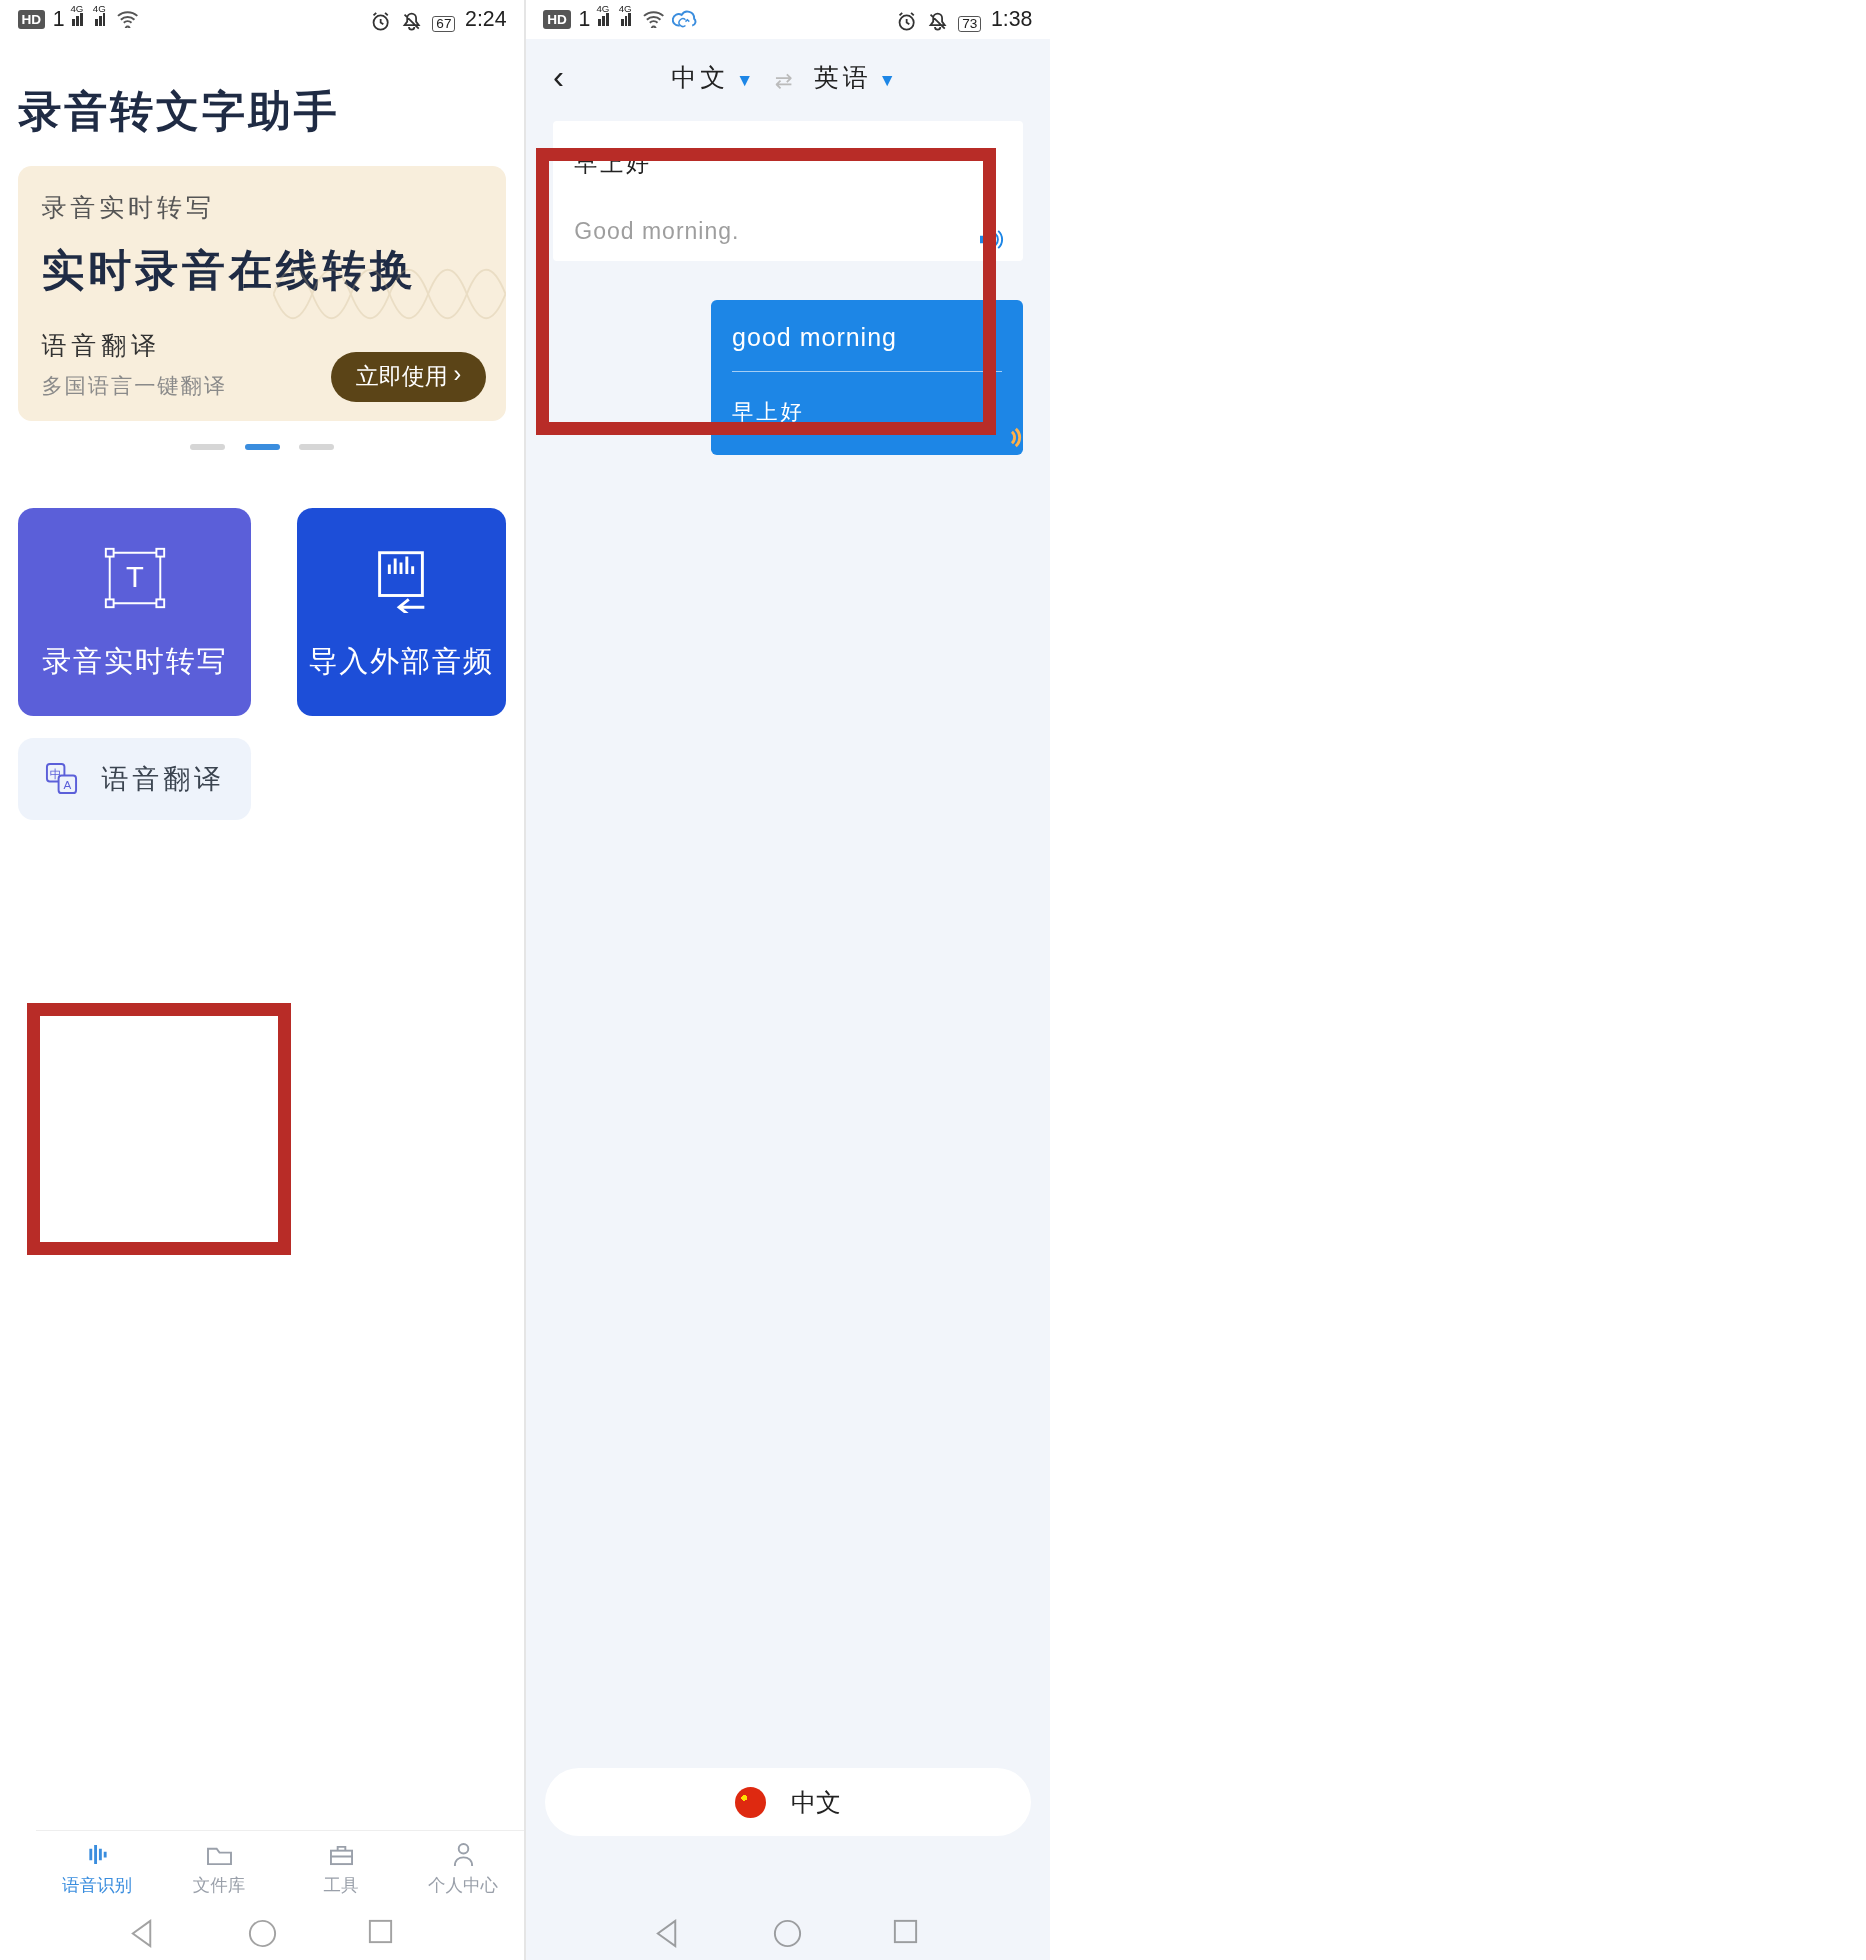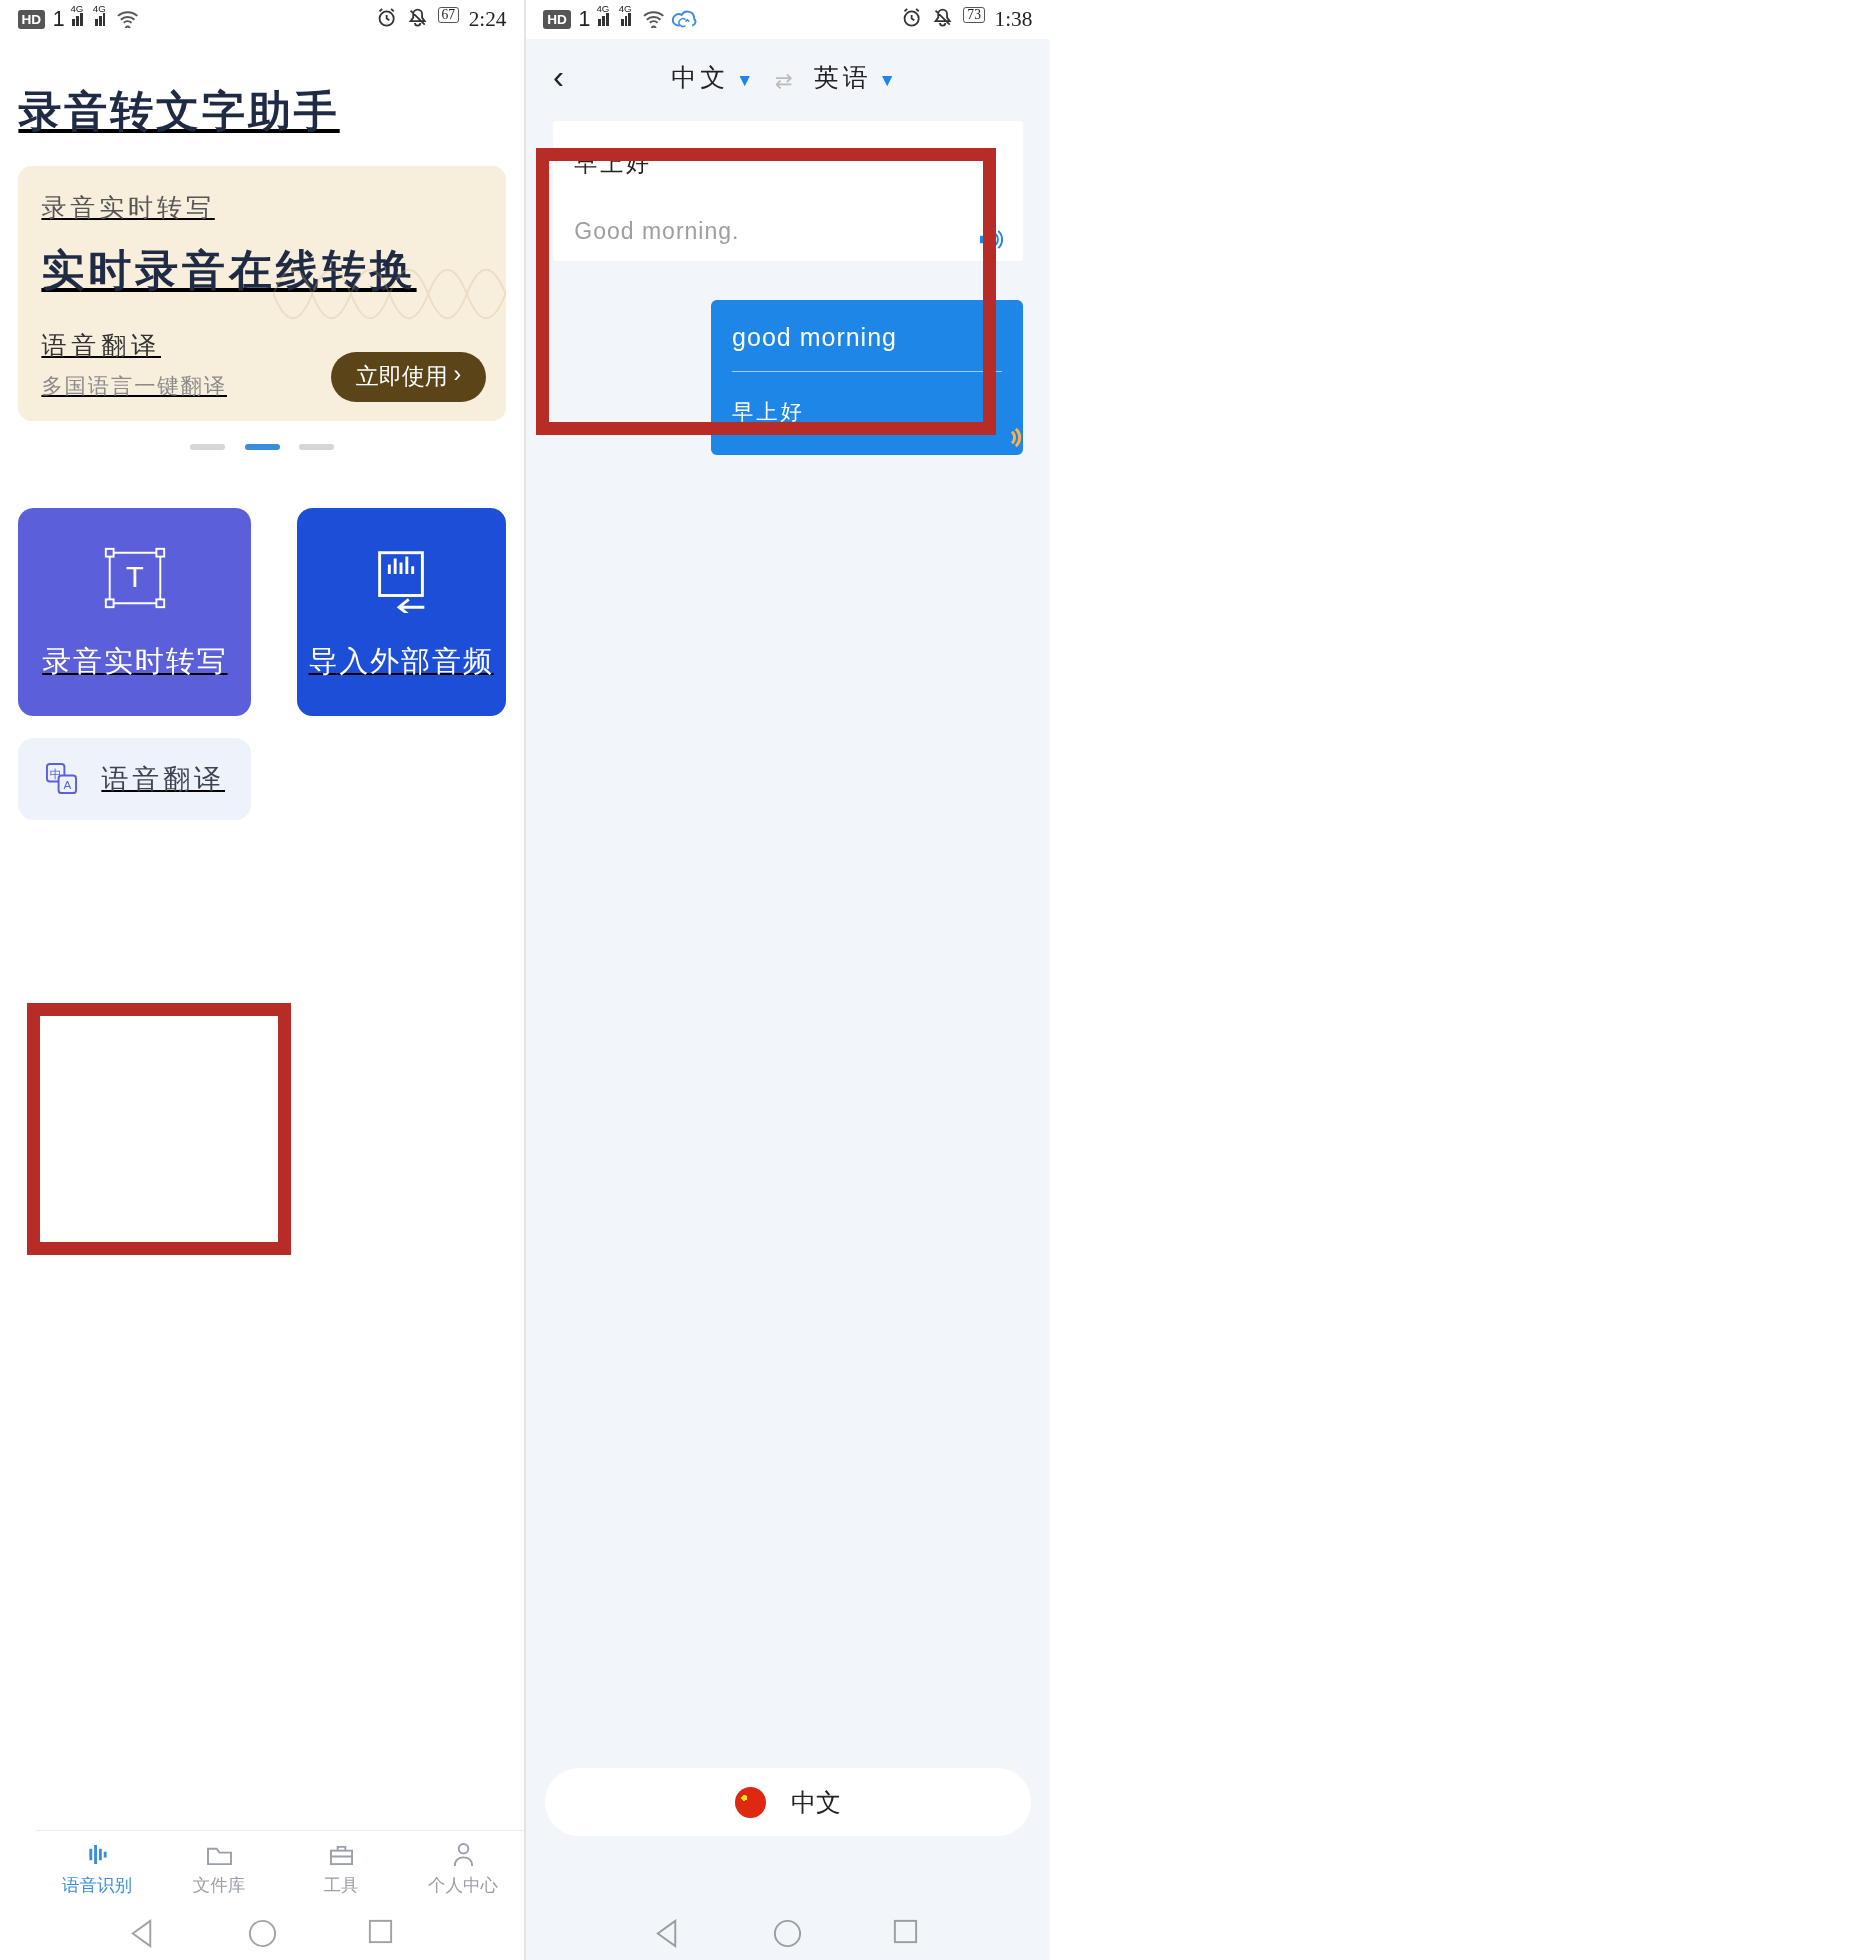--- a/index.html
+++ b/index.html
@@ -4,32 +4,32 @@
 <style>
 * { margin: 0; padding: 0; box-sizing: border-box; }
 body { font-family: -apple-system, "PingFang SC", "Microsoft YaHei", sans-serif; background: #fff; width: 1867px; height: 1960px; display: flex; }
 
 .phone-col { width: 524px; height: 100%; background: #fff; position: relative; display: flex; flex-direction: column; }
 .gap { width: 1.9px; background: #e5e5e5; }
 
 
 .status-bar { height: 39px; display: flex; align-items: center; padding: 0 17.5px; font-size: 21.3px; color: #222; }
 .sb-left { display: flex; align-items: center; gap: 7.8px; }
-.sb-right { margin-left: auto; display: flex; align-items: flex-start; gap: 9.7px; font-family: Liberation Serif, serif; }
+.sb-right { margin-left: auto; display: flex; align-items: flex-end; gap: 9.7px; }
 .hd-badge { background: #555; color: #fff; font-size: 13.6px; padding: 1.9px 3.9px; border-radius: 2.9px; font-weight: bold; }
 .sig { font-size: 10.7px; position: relative; display: inline-flex; align-items: flex-end; gap: 1px; }
 .sig .bar { width: 2.9px; background: #333; }
 .sig .bar:nth-child(1){height:4.9px;} .sig .bar:nth-child(2){height:7.8px;} .sig .bar:nth-child(3){height:10.7px;} .sig .bar:nth-child(4){height:13.6px;}
 .sig .fourg { position: absolute; top: -9.7px; left: -1.9px; font-size: 9.7px; }
 .wifi { font-size: 19.4px; }
 .batt { border: 1.9px solid #555; border-radius: 2.9px; padding: 0 2.9px; font-size: 13.6px; line-height: 13.6px; }
 .cloud { color: #3a8dde; font-size: 21.3px; }
 
 
-.left-body { flex: 1; padding: 44px 18.4px 0 18.4px; display: flex; flex-direction: column; text-decoration: underline; }
+.left-body { flex: 1; padding: 44px 18.4px 0 18.4px; display: flex; flex-direction: column; }
 .app-title { font-size: 43px; font-weight: 700; color: #1f2b44; margin-bottom: 25px; letter-spacing: 2.9px; }
 
 .hero { background: #f8eedc; border-radius: 13.6px; padding: 25px 23px 21.3px 23px; position: relative; overflow: hidden; }
 .hero .small-label { font-size: 25px; color: #555; letter-spacing: 3.9px; margin-bottom: 17.5px; }
 .hero .big { font-size: 43px; font-weight: 700; color: #1f2b44; letter-spacing: 3.9px; margin-bottom: 29px; }
 .hero .sub1 { font-size: 25px; color: #333; letter-spacing: 4.9px; margin-bottom: 9.7px; }
 .hero .sub2 { font-size: 21.3px; color: #8a8a8a; letter-spacing: 1.9px; }
 .hero .cta { position: absolute; right: 19.4px; bottom: 19.4px; background: #5b4417; color: #fff; border-radius: 39px; padding: 9.7px 25px; font-size: 23px; display: flex; align-items: flex-start; gap: 5.8px; }
 .hero .waves { position: absolute; top: 50%; right: 0; transform: translateY(-50%); width: 233px; opacity: .28; pointer-events: none; }
 .hero .waves svg { width: 100%; height: 116px; }

